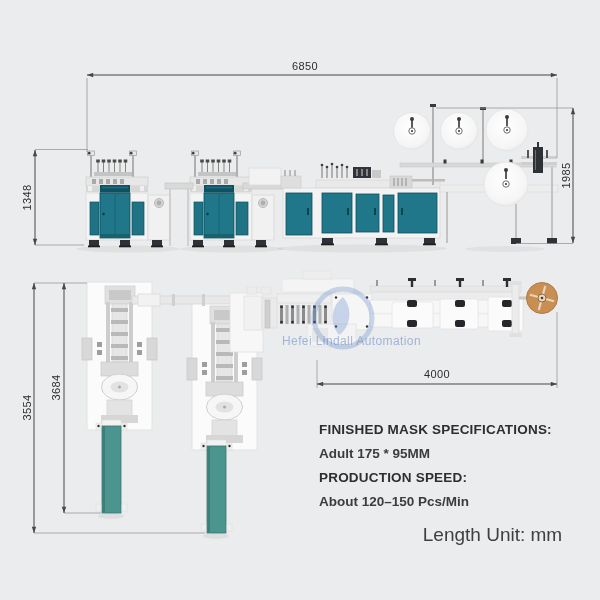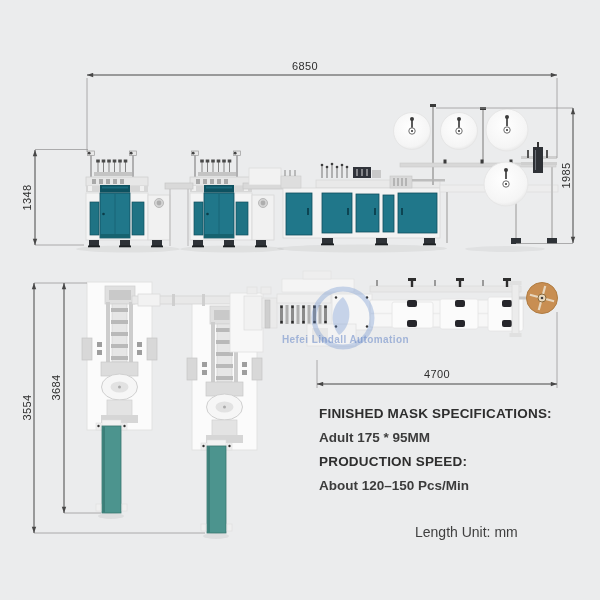--- a/index.html
+++ b/index.html
@@ -2,26 +2,26 @@
 <html><head>
 <meta charset="utf-8">
 <style>
   html,body{margin:0;padding:0;background:#ebeced;}
   .canvas{position:relative;width:600px;height:600px;background:#ebeced;overflow:hidden;
           font-family:"Liberation Sans","DejaVu Sans",sans-serif;border-radius:23px;}
   .canvas svg{position:absolute;left:0;top:0;}
   .lbl{position:absolute;font-size:11px;color:#2d2d2d;letter-spacing:0.4px;white-space:nowrap;}
   .lbl.vert{width:60px;height:13px;text-align:center;transform:rotate(-90deg);transform-origin:center;}
   .lbl.horz{width:96px;text-align:center;}
-  .specs{position:absolute;left:319px;top:404px;color:#3c3c3c;}
+  .specs{position:absolute;left:319px;top:420px;color:#3c3c3c;}
   .specs div{height:24px;line-height:20px;font-size:13.5px;white-space:nowrap;font-weight:bold;}
   .specs .b{font-weight:700;color:#2e2e2e;letter-spacing:0.2px;}
-  .unit{position:absolute;left:415px;top:524px;width:155px;text-align:left;
-        font-size:14px;color:#3f3f3f;white-space:nowrap;}
-  .wm{position:absolute;left:282px;top:334px;font-size:10px;font-weight:700;
+  .unit{position:absolute;left:415px;top:524px;width:155px;text-align:center;
+        font-size:19px;color:#3f3f3f;white-space:nowrap;}
+  .wm{position:absolute;left:282px;top:334px;font-size:12px;font-weight:400;
       color:rgba(88,124,196,0.5);letter-spacing:0.4px;white-space:nowrap;}
 </style>
 </head>
 <body>
 
 <div class="canvas">
 
 <svg width="600" height="600" viewBox="0 0 600 600">
   <defs>
     <marker id="ae" markerWidth="8" markerHeight="6" refX="6.6" refY="2.5" orient="auto" markerUnits="userSpaceOnUse">
@@ -394,21 +394,21 @@
       <line x1="317" y1="384" x2="557" y2="384" marker-start="url(#as)" marker-end="url(#ae)"></line>
     </g>
   </g>
 </svg>
 
   <div class="lbl horz" style="left:257px;top:60px;">6850</div>
   <div class="lbl vert" style="left:-3px;top:191px;">1348</div>
   <div class="lbl vert" style="left:536px;top:169px;">1985</div>
   <div class="lbl vert" style="left:-3px;top:401px;">3554</div>
   <div class="lbl vert" style="left:26px;top:381px;">3684</div>
-  <div class="lbl horz" style="left:389px;top:368px;">4700</div>
+  <div class="lbl horz" style="left:389px;top:368px;">4000</div>
 
   <div class="specs">
     <div class="b">FINISHED MASK SPECIFICATIONS:</div>
     <div>Adult 175 * 95MM</div>
     <div class="b">PRODUCTION SPEED:</div>
     <div>About 120–150 Pcs/Min</div>
   </div>
 
   <div class="unit">Length Unit: mm</div>
   <div class="wm">Hefei Lindall Automation</div>

